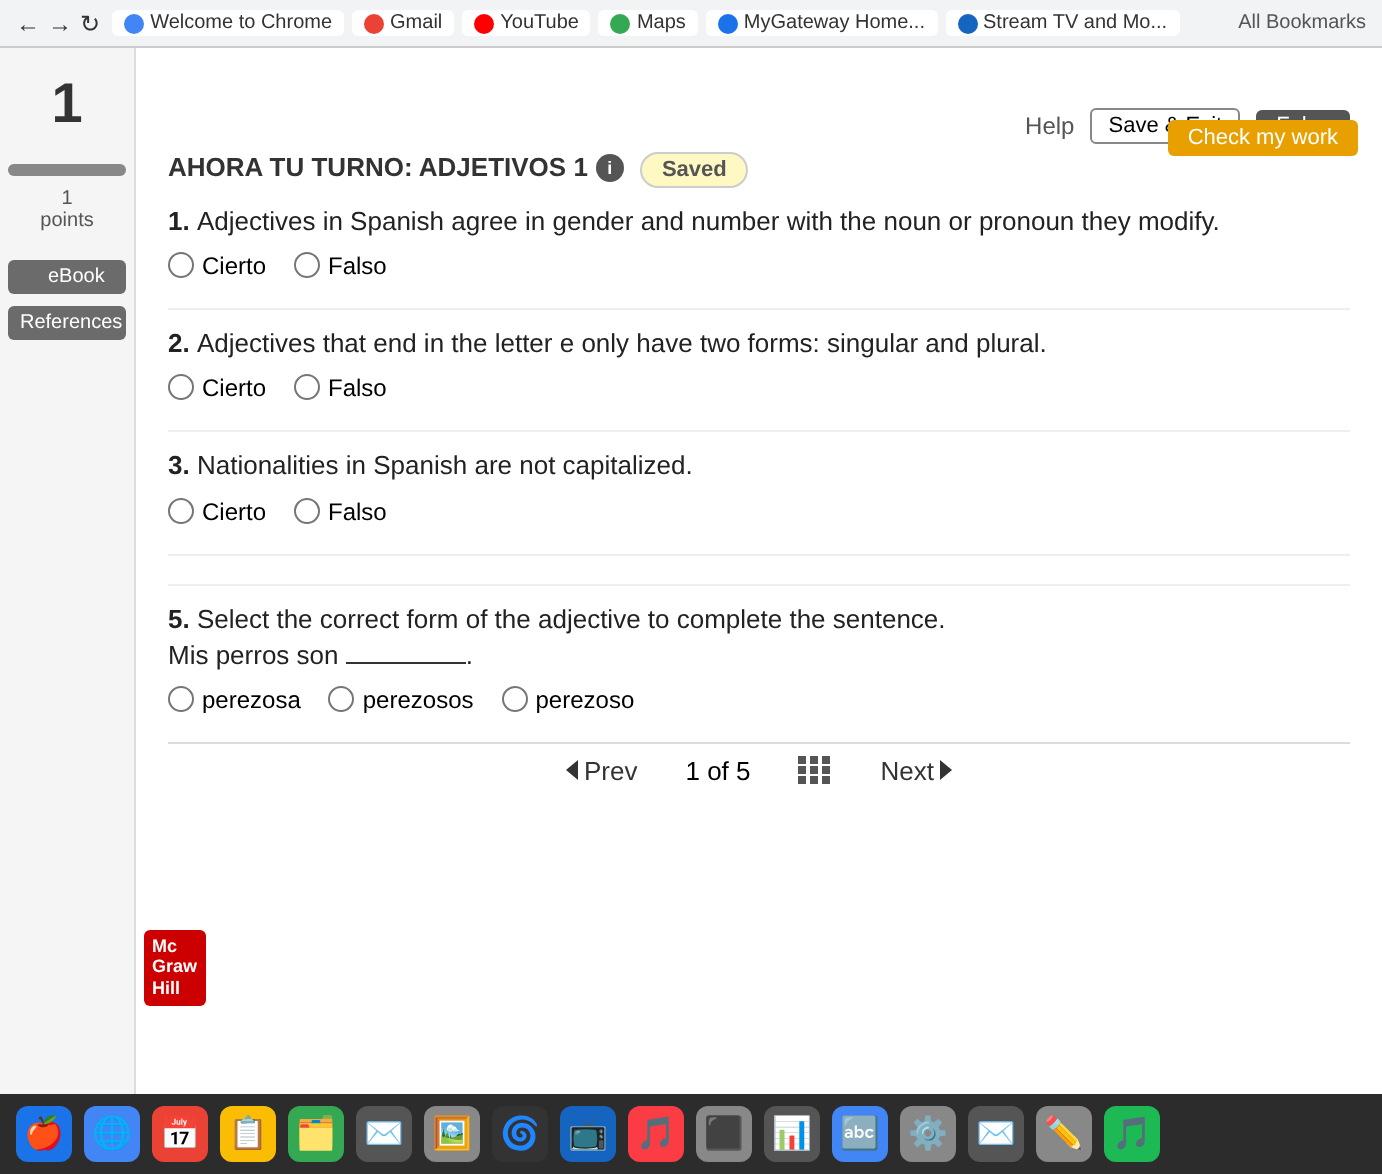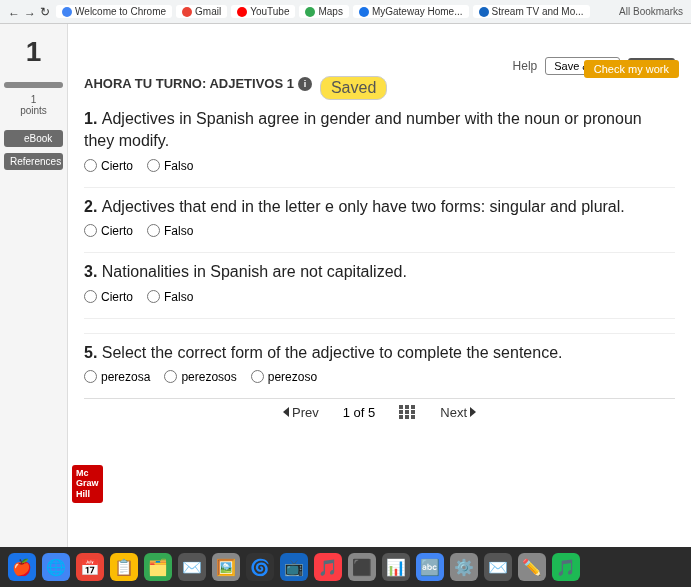--- a/index.html
+++ b/index.html
@@ -118,26 +118,27 @@
       background: #555;
       border-radius: 50%;
       color: white;
       font-size: 9px;
       display: inline-flex;
       align-items: center;
       justify-content: center;
       font-weight: bold;
     }
     .saved-badge {
-      background: #fde047;
+      background: #fef9c3;
       border: 1px solid #ccc;
       border-radius: 10px;
       padding: 2px 10px;
-      font-size: 16px;
+      font-size: 11px;
       color: #555;
+      font-weight: bold;
     }
     .header-actions {
       display: flex;
       gap: 8px;
       align-items: center;
       font-size: 12px;
     }
     .header-actions .help-link { color: #555; cursor: pointer; }
     .header-actions .save-exit-btn {
       background: none;
@@ -169,21 +170,21 @@
       padding: 3px 10px;
       font-size: 11px;
       cursor: pointer;
     }
 
     
     .question {
       margin-bottom: 14px;
     }
     .question-text {
-      font-size: 16px;
+      font-size: 13px;
       color: #222;
       margin-bottom: 6px;
       line-height: 1.4;
     }
     .question-text strong { font-weight: bold; }
     .radio-group {
       display: flex;
       gap: 14px;
       align-items: center;
       flex-wrap: wrap;
@@ -422,20 +423,21 @@
     <hr class="divider">
 
     <div class="question">
     </div>
 
     <hr class="divider">
 
     <div class="question">
       <div class="question-text">
         <strong>5. </strong><span>Select the correct form of the adjective to complete the sentence.</span><br>
+        <span>Mis perros son <span class="underline-blank"></span>.</span>
       </div>
       <div class="radio-group">
         <label class="radio-option">
           <input type="radio" name="q5" style="">
           <span>perezosa</span>
         </label>
         <label class="radio-option">
           <input type="radio" name="q5" style="">
           <span>perezosos</span>
         </label>

